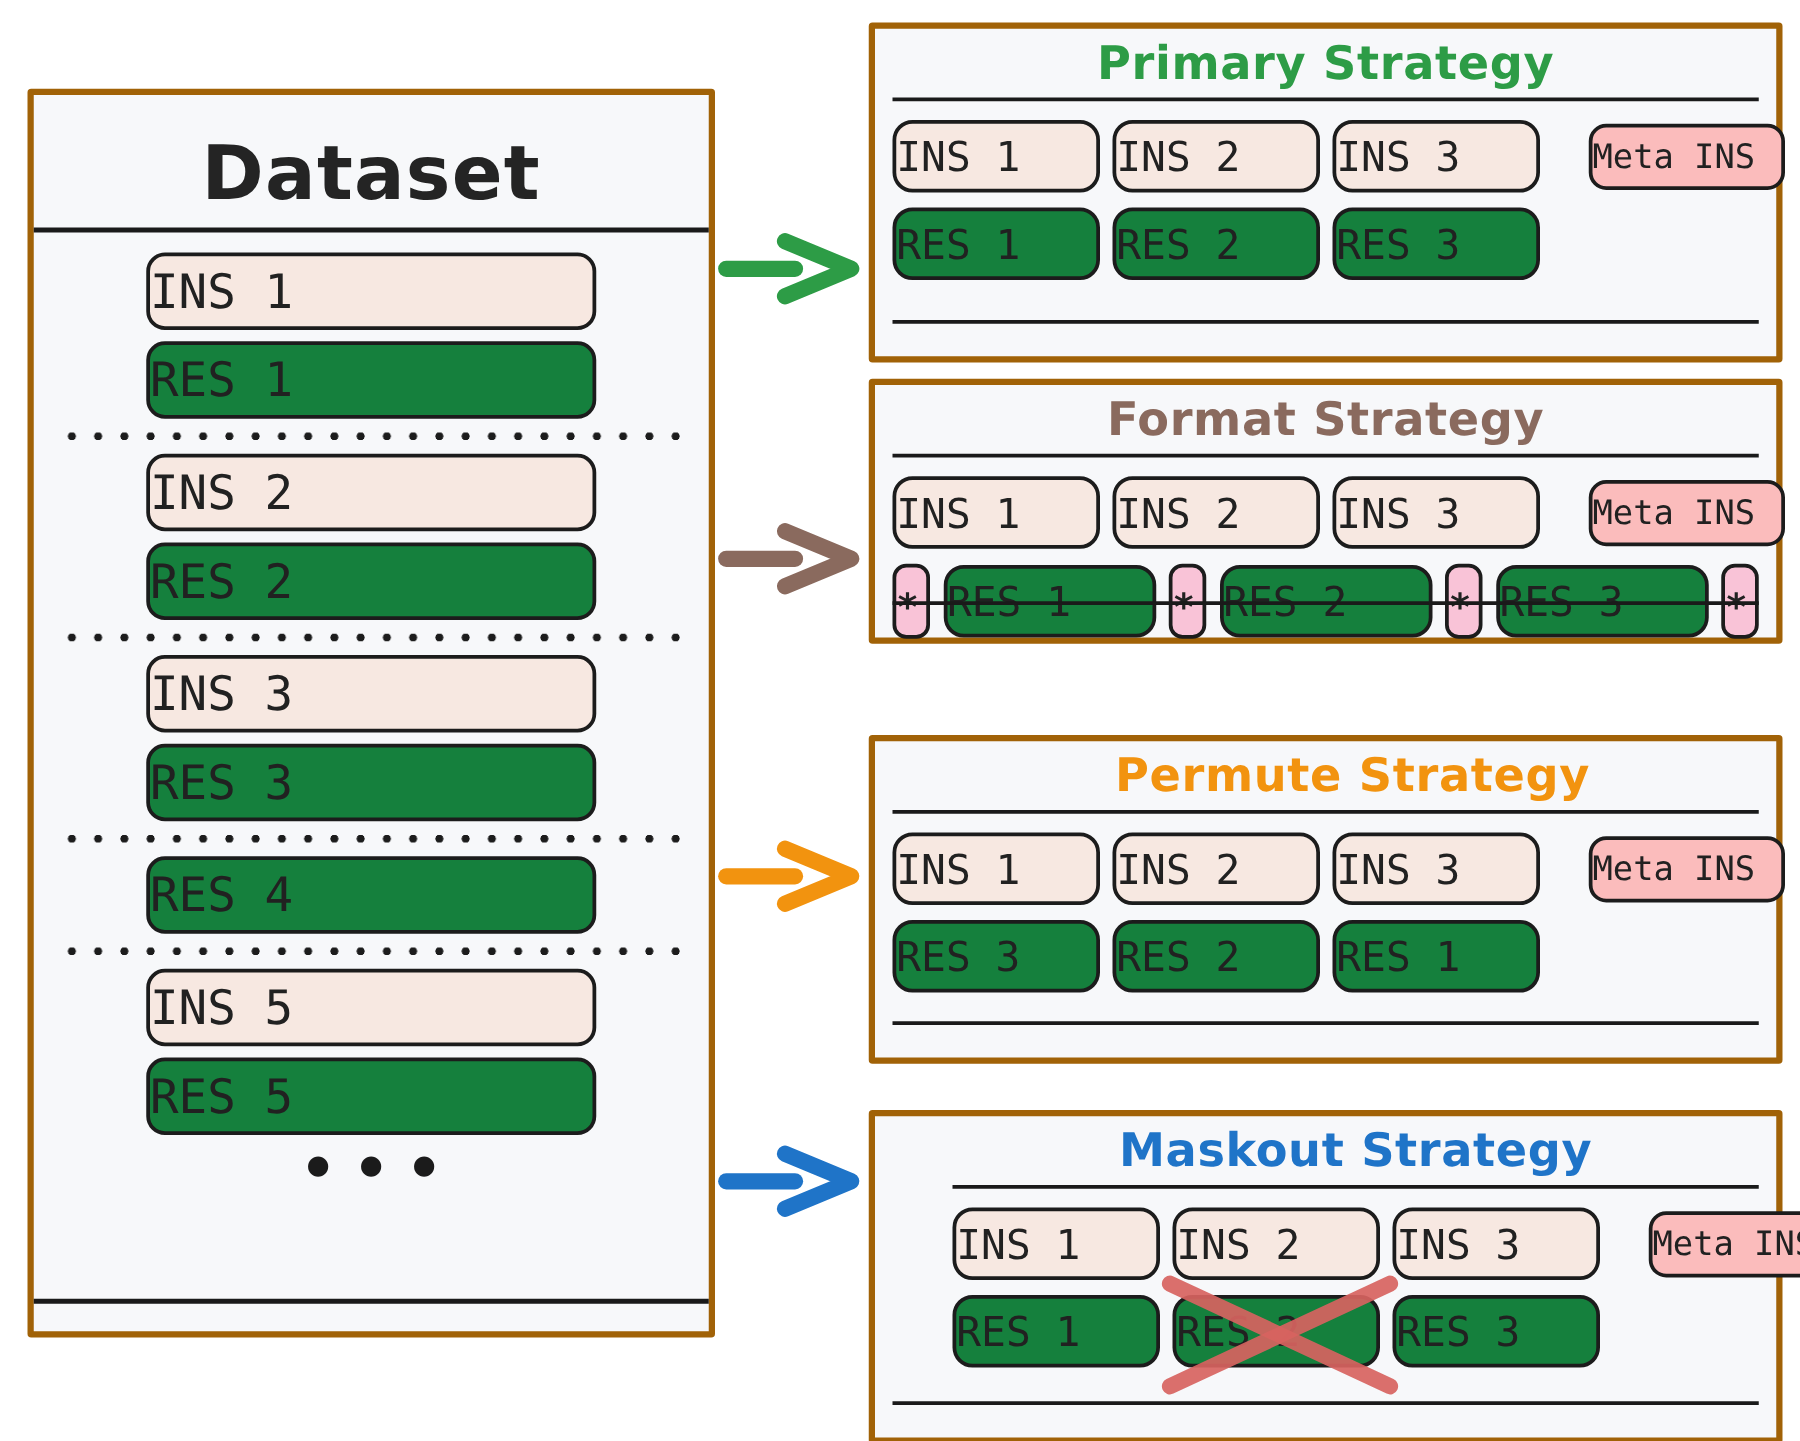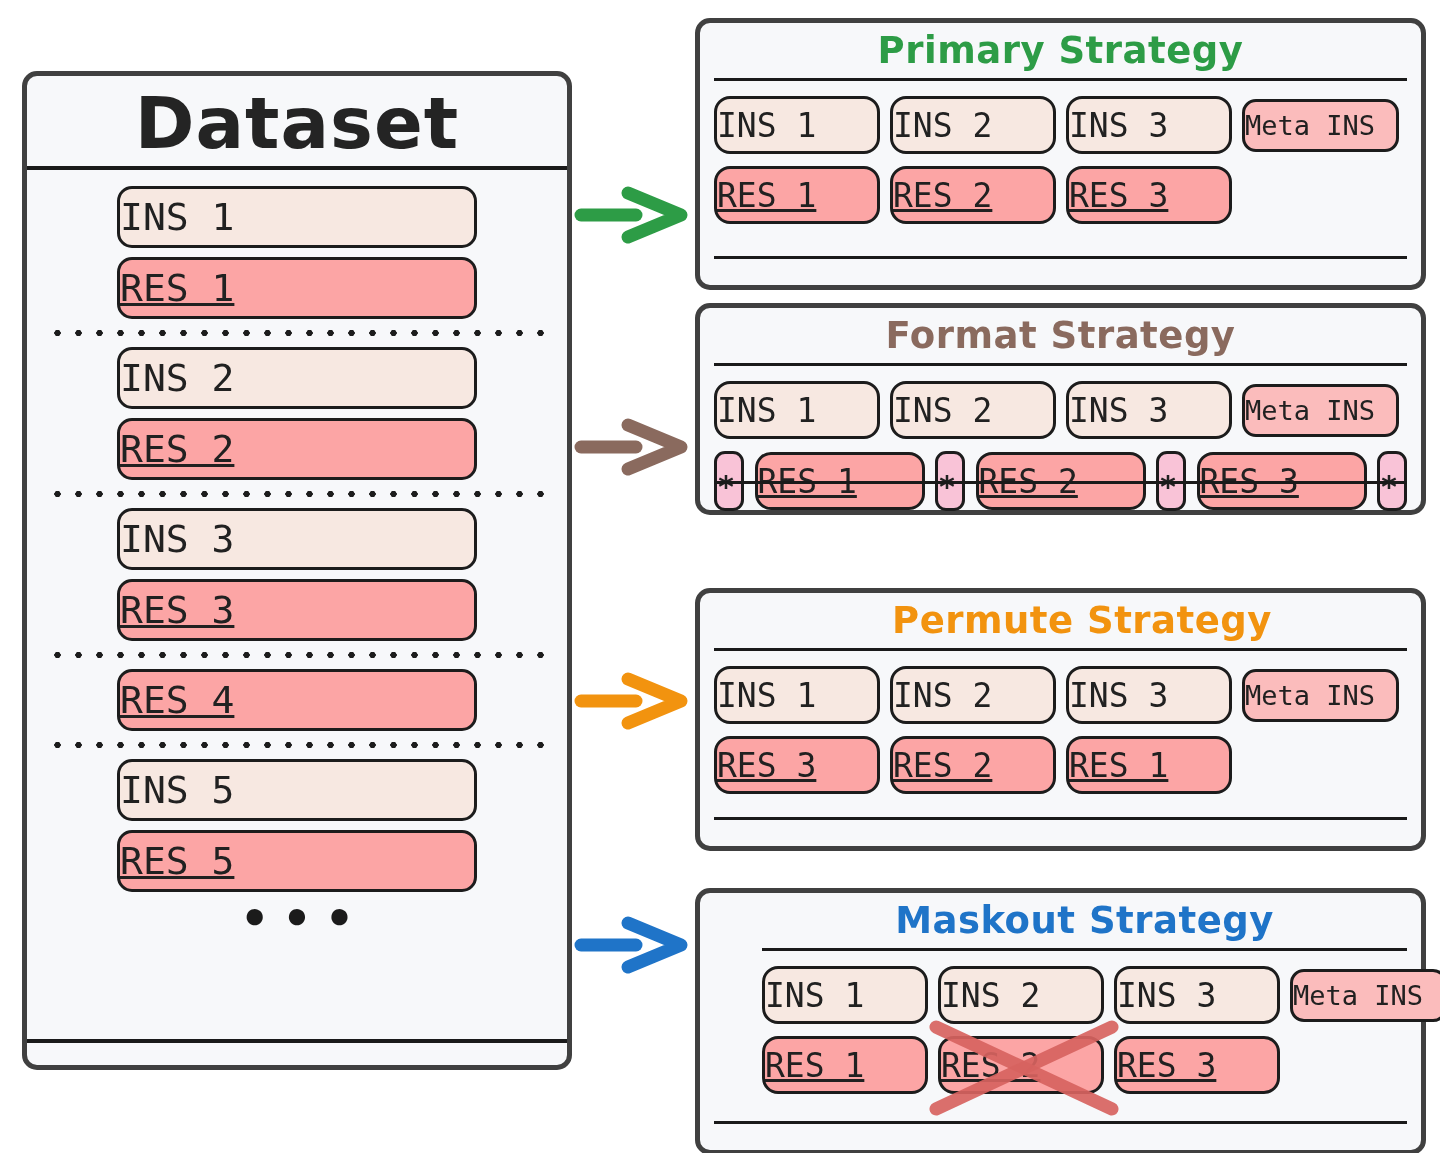--- a/index.html
+++ b/index.html
@@ -7,34 +7,34 @@
     position: relative;
     width: 1440px;
     height: 1153px;
     background: #ffffff;
     font-family: "DejaVu Sans", sans-serif;
     overflow: hidden;
   }
   .panel {
     position: absolute;
     background: #f7f8fa;
-    border: 5px solid #404040;
+    border: 5px solid #a16207;
     box-sizing: border-box;
-    border-radius: 15px;
+    border-radius: 3px;
   }
   
   .dataset { left: 22px; top: 71px; width: 550px; height: 999px; }
   .ds-title {
     text-align: center;
     font-weight: bold;
-    font-size: 72px;
+    font-size: 60px;
     line-height: 86px;
     letter-spacing: 1px;
     color: #242424;
-    padding-top: 4px;
+    padding-top: 20px;
   }
   .full-hr { border-top: 4px solid #1a1a1a; }
   .ds-body { padding: 16px 90px 0; }
   .pair { display: flex; flex-direction: column; gap: 9px; }
   .sep {
     height: 6px;
     margin: 11px -70px;
     background-image: radial-gradient(circle, #1c1c1c 3px, transparent 3.4px);
     background-size: 21px 6px;
     background-repeat: repeat-x;
@@ -45,21 +45,21 @@
     border: 3.5px solid #1c1c1c;
     border-radius: 16px;
     display: flex;
     align-items: center;
     font-family: "DejaVu Sans Mono", monospace;
     color: #212121;
     position: relative;
   }
   .ds-chip { height: 62px; font-size: 38px; border-radius: 15px; }
   .ins-bg { background: #f7e8e1; }
-  .res-bg { background: #fca5a5; text-decoration: underline; }
+  .res-bg { background: #15803d; }
   .ds-ellipsis {
     text-align: center;
     font-size: 46px;
     font-weight: bold;
     color: #1b1b1b;
     letter-spacing: 13px;
     padding-left: 13px;
     line-height: 44px;
     margin-top: 4px;
   }
@@ -84,20 +84,21 @@
   .row { display: flex; gap: 10px; align-items: center; }
   .row.spread { justify-content: space-between; gap: 0; }
   .st-chip { height: 58px; font-size: 33px; flex: none; border-radius: 16px; }
   .w-std { width: 166px; }
   .meta {
     width: 157px; height: 53px;
     font-size: 27px;
     background: #fbbcbc;
     border-radius: 14px;
     align-self: center;
+    margin-left: 29px;
   }
   .star {
     width: 30px; height: 60px;
     font-size: 30px;
     font-weight: bold;
     background: #f9c3d7;
     border-radius: 11px;
   }
   .star span { position: relative; top: 5px; }
   .fmt-res { width: 170px; }

